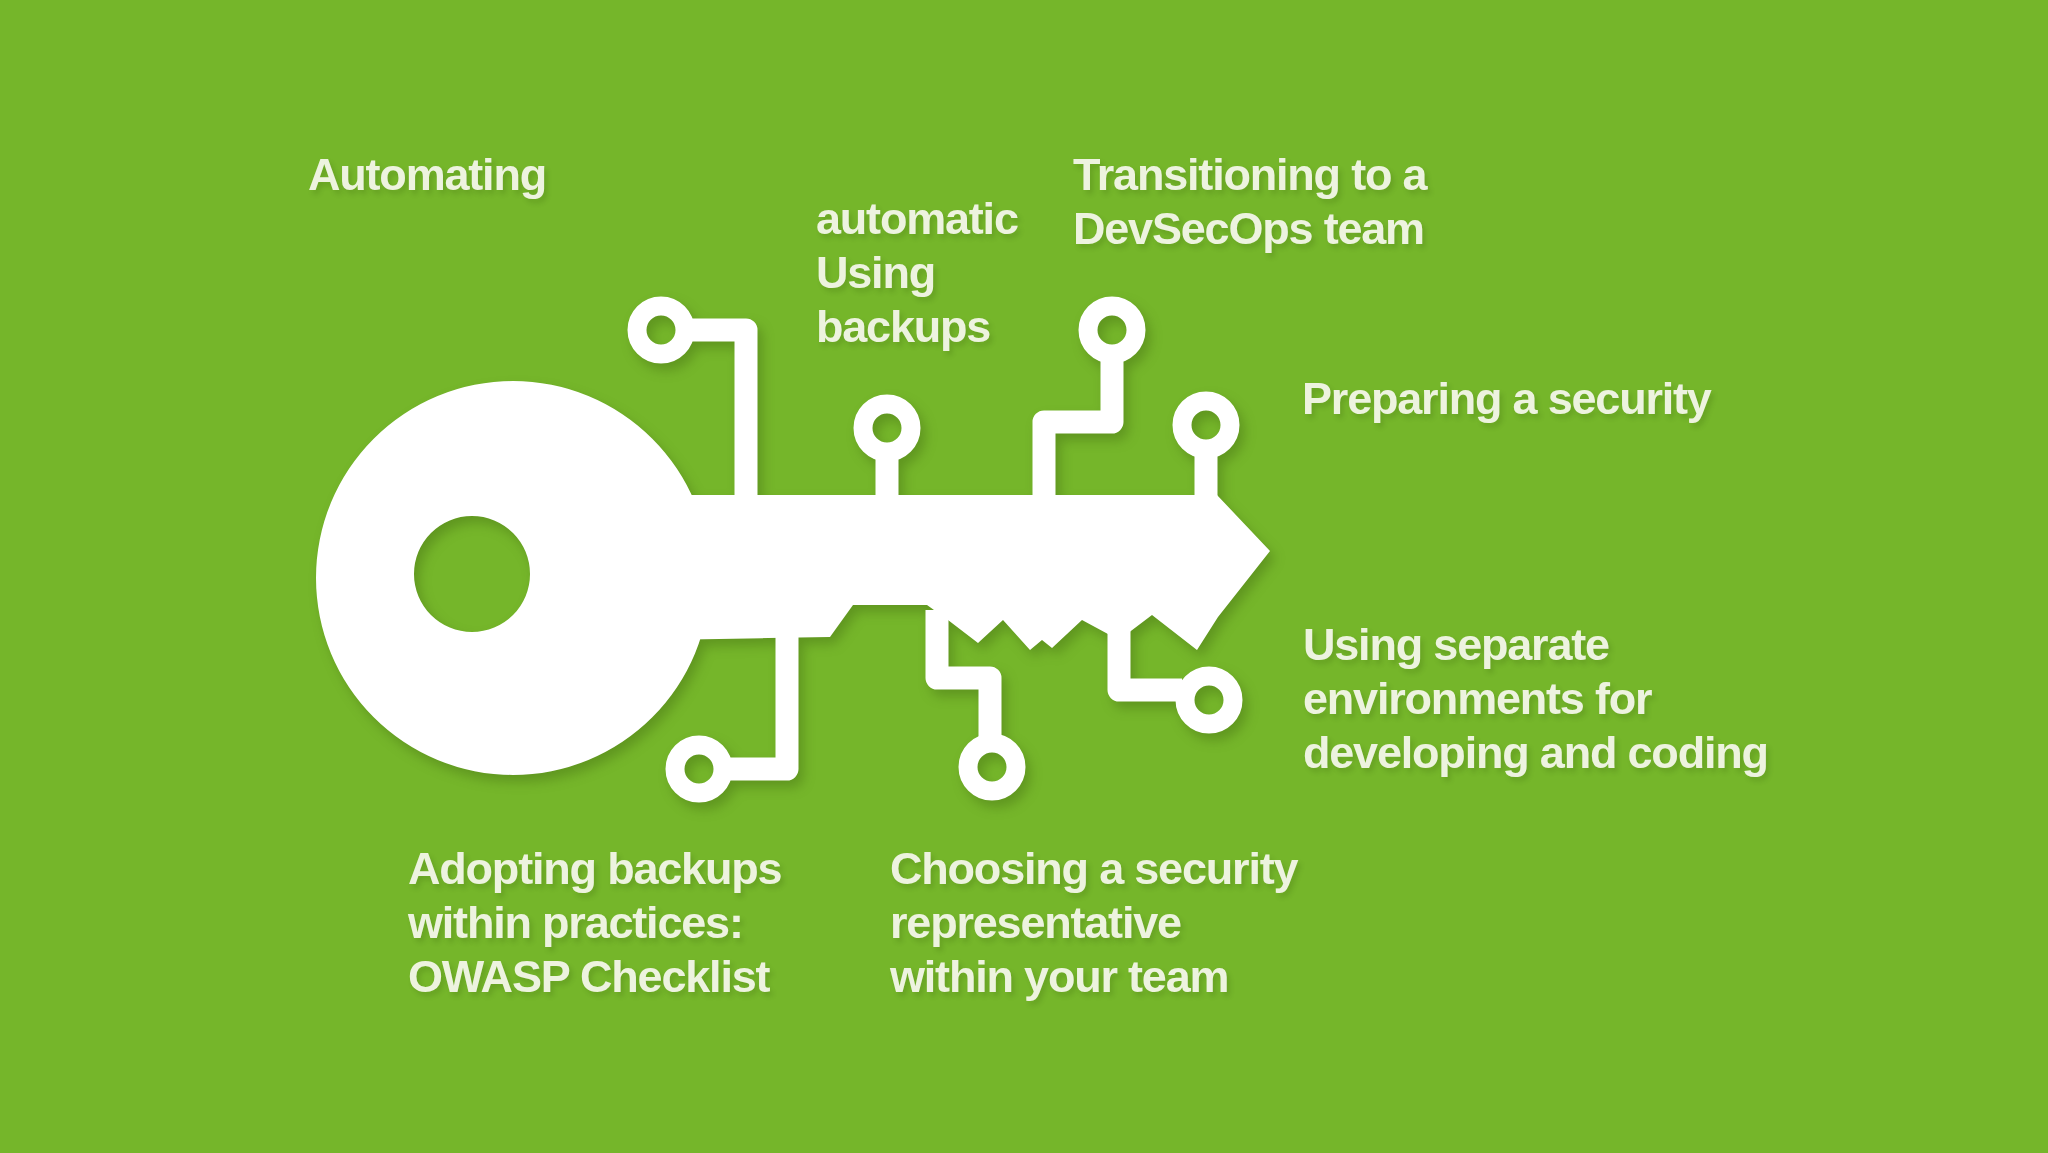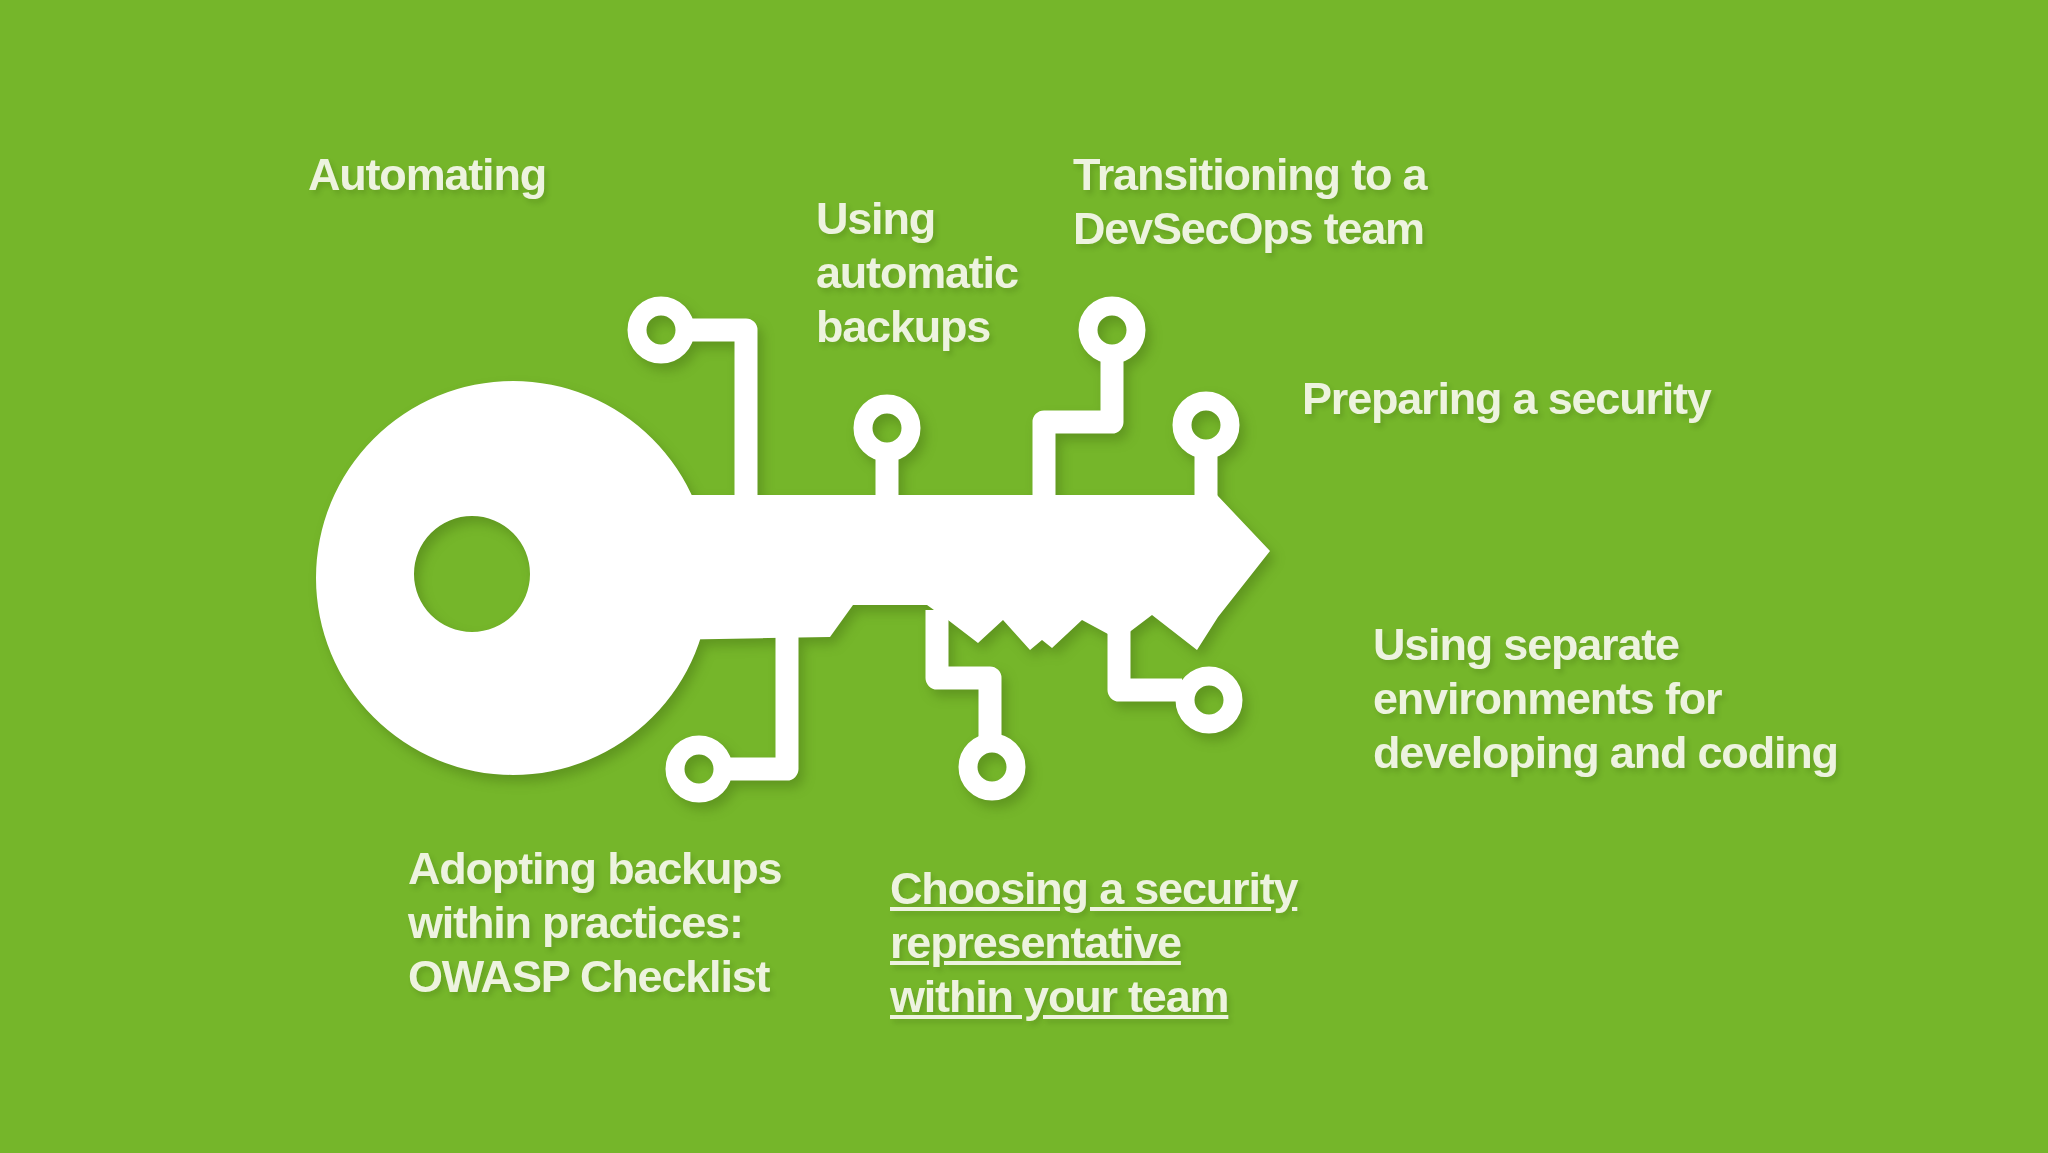--- a/index.html
+++ b/index.html
@@ -89,37 +89,37 @@
         <circle cx="699" cy="769" r="24"></circle>
       </g>
     </g>
   </svg>
 
   <div id="labels">
       <div class="label" style="left: 308px; top: 148px;">
         <span class="line">Automating</span>
       </div>
       <div class="label" style="left: 816px; top: 192px;">
+        <span class="line">automatic</span>
         <span class="line">Using</span>
-        <span class="line">automatic</span>
         <span class="line">backups</span>
       </div>
       <div class="label" style="left: 1073px; top: 148px;">
         <span class="line">Transitioning to a</span>
         <span class="line">DevSecOps team</span>
       </div>
       <div class="label" style="left: 1302px; top: 372px;">
         <span class="line">Preparing a security</span>
       </div>
-      <div class="label" style="left: 1373px; top: 618px;">
+      <div class="label" style="left: 1303px; top: 618px;">
         <span class="line">Using separate</span>
         <span class="line">environments for</span>
         <span class="line">developing and coding</span>
       </div>
-      <div class="label" style="left: 890px; top: 862px; text-decoration: underline;">
+      <div class="label" style="left: 890px; top: 842px;">
         <span class="line">Choosing a security</span>
         <span class="line">representative</span>
         <span class="line">within your team</span>
       </div>
       <div class="label" style="left: 408px; top: 842px;">
         <span class="line">Adopting backups</span>
         <span class="line">within practices:</span>
         <span class="line">OWASP Checklist</span>
       </div>
     </div>

